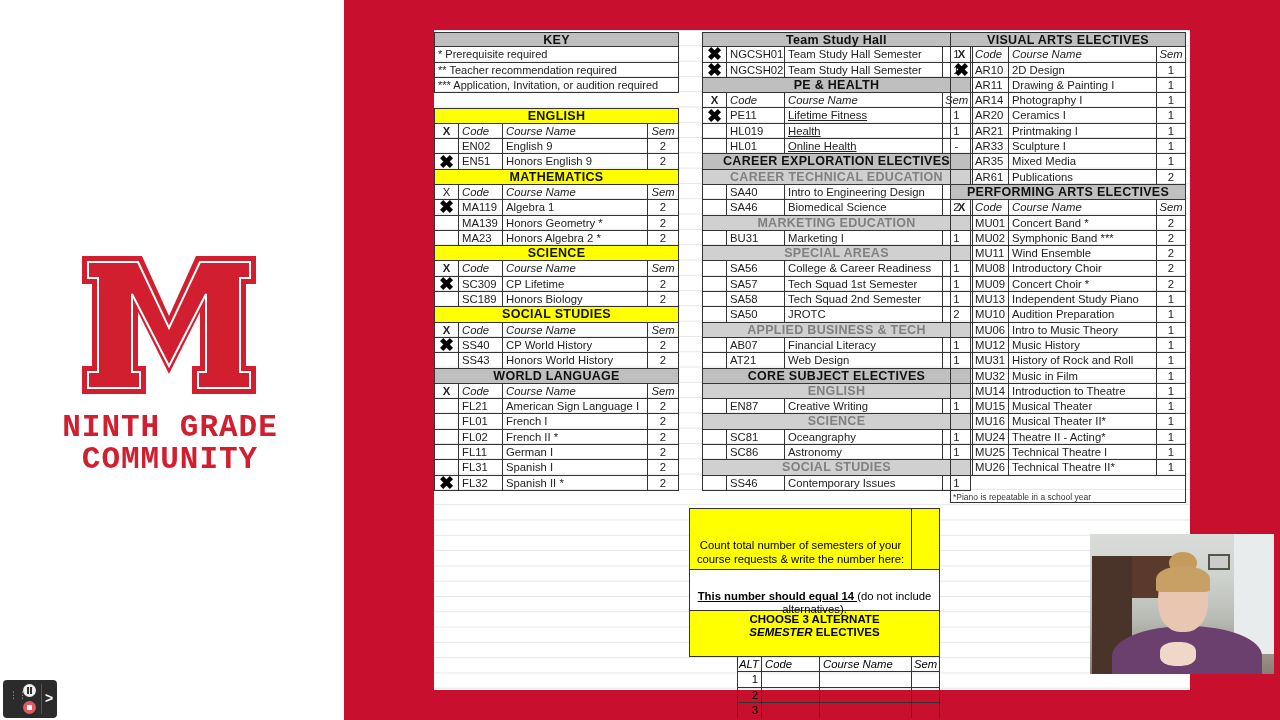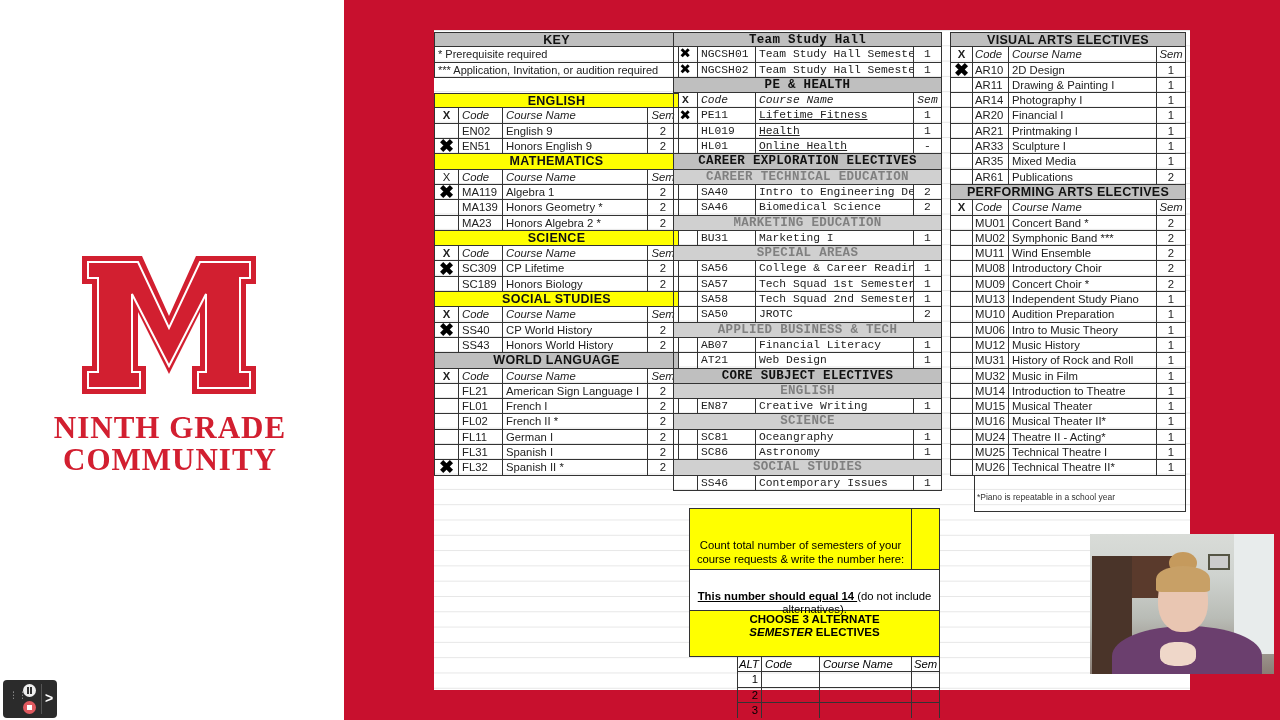--- a/index.html
+++ b/index.html
@@ -3,34 +3,34 @@
 <meta charset="utf-8">
 <style>
   * { box-sizing: border-box; margin: 0; padding: 0; }
   html, body { width: 1280px; height: 720px; overflow: hidden; background: #fff; }
   body { position: relative; font-family: "Liberation Sans", sans-serif; }
 
   
   .left-panel { position: absolute; left: 0; top: 0; width: 344px; height: 720px; background: #ffffff; }
   .logo-m { position: absolute; left: 80px; top: 254px; width: 178px; height: 142px; }
   .logo-text { position: absolute; left: 20px; top: 412px; width: 300px; text-align: center;
-    color: #d21f30; font-family: Liberation Serif, serif; font-weight: bold; font-size: 31px; line-height: 32px;
+    color: #d21f30; font-family: Liberation Mono, monospace; font-weight: bold; font-size: 31px; line-height: 32px;
     letter-spacing: 1px; }
 
   
   .stage { position: absolute; left: 344px; top: 0; width: 936px; height: 720px; background: #c8102e; }
 
   
   .sheet { position: absolute; left: 434px; top: 30px; width: 756px; height: 660px; background: #fff;
     background-image:
       linear-gradient(#e6e6e6 1px, transparent 1px);
     background-size: 100% 15.3px; }
   .col { position: absolute; top: 2px; font-size: 11.3px; color: #222; border-radius: 28px; }
   .col1 { left: 0; width: 245px; }
-  .col2 { left: 239px; width: 269px; font-family: Liberation Mono, monospace; }
+  .col2 { left: 268px; width: 269px; }
   .col3 { left: 516px; width: 236px; }
 
   .row { height: 15.3px; display: flex; align-items: stretch; border-left: 1px solid #333; border-right: 1px solid #333; border-bottom: 1px solid #333; line-height: 14px; white-space: nowrap; overflow: hidden; }
   .hdr { height: 15.3px; text-align: center; font-weight: bold; font-size: 12.5px; line-height: 15px; border: 1px solid #333; border-top: none; letter-spacing: 0.3px; }
   .hdr.first { border-top: 1px solid #333; }
   .hdr.gray { background: #bfbfbf; color: #111; }
   .hdr.yellow { background: #ffff00; color: #111; }
   .hdr.sub { background: #d0d0d0; color: #808080; }
   .key-row { height: 15.3px; border-left: 1px solid #333; border-right: 1px solid #333; border-bottom: 1px solid #333; padding-left: 3px; line-height: 14px; font-size: 11px; }
   .blank { height: 15.3px; }
@@ -57,21 +57,21 @@
   .cb-note { background: #fff; border: 1px solid #333; border-top: none; text-align: center; font-size: 11.3px; line-height: 13px; padding: 20px 2px; height: 30px; }
   .cb-note b { text-decoration: underline; }
   .cb-alt { background: #ffff00; border: 1px solid #333; border-top: none; text-align: center; font-weight: bold; font-size: 11.5px; line-height: 13px; height: 46px; padding-top: 2px; }
   .alt-row { height: 15.3px; display: flex; border-left: 1px solid #333; border-right: 1px solid #333; font-size: 11.3px; line-height: 14px; margin-left: 48px; }
   .alt-row .a-n { width: 24px; text-align: right; padding-right: 3px; border-right: 1px solid #333; }
   .alt-row .a-code { width: 58px; border-right: 1px solid #333; padding-left: 3px; }
   .alt-row .a-name { flex: 1; border-right: 1px solid #333; padding-left: 3px; }
   .alt-row .a-sem { width: 27px; text-align: center; }
   .alt-row.line { border-bottom: 1px solid #333; }
 
-  .footnote { height: 36px; border: 1px solid #333; border-top: none; font-size: 8.5px; line-height: 10px; padding: 16px 0 0 2px; color: #333; margin-left: 24px; }
+  .footnote { height: 27px; border: 1px solid #333; border-top: none; font-size: 8.5px; line-height: 10px; padding: 16px 0 0 2px; color: #333; }
 
   
   .rec { position: absolute; left: 3px; top: 680px; width: 54px; height: 38px; background: #2b2b2b; border-radius: 4px; }
   .rec .grip { position: absolute; left: 6px; top: 13px; width: 8px; height: 12px; color: #aaa; font-size: 9px; line-height: 4px; }
   .rec .pause { position: absolute; left: 20px; top: 4px; width: 13px; height: 13px; border-radius: 50%; background: #eee; }
   .rec .pause::before, .rec .pause::after { content: ""; position: absolute; top: 3px; width: 2px; height: 7px; background: #333; }
   .rec .pause::before { left: 4px; } .rec .pause::after { left: 7px; }
   .rec .stop { position: absolute; left: 20px; top: 21px; width: 13px; height: 13px; border-radius: 50%; background: #e05a60; }
   .rec .stop::after { content: ""; position: absolute; left: 4px; top: 4px; width: 5px; height: 5px; background: #fff; }
   .rec .sep { position: absolute; left: 38px; top: 4px; width: 1px; height: 30px; background: #555; }
@@ -111,20 +111,21 @@
   </div>
 </div>
 
 <div class="stage"></div>
 
 <div class="sheet">
 
   <div class="col col1">
     <div class="hdr gray first">KEY</div>
     <div class="key-row">* Prerequisite required</div>
+    <div class="key-row">** Teacher recommendation required</div>
     <div class="key-row">*** Application, Invitation, or audition required</div>
     <div class="blank"></div>
 
     <div class="hdr yellow first">ENGLISH</div>
     <div class="row">
         <div class="c-x">X</div>
         <div class="c-code italic">Code</div>
         <div class="c-name italic">Course Name</div>
         <div class="c-sem italic">Sem</div>
       </div>
@@ -459,21 +460,21 @@
       </div>
     <div class="row">
         <div class="c-x"></div>
         <div class="c-code">AR14</div>
         <div class="c-name">Photography I</div>
         <div class="c-sem">1</div>
       </div>
     <div class="row">
         <div class="c-x"></div>
         <div class="c-code">AR20</div>
-        <div class="c-name">Financial I</div>
+        <div class="c-name">Ceramics I</div>
         <div class="c-sem">1</div>
       </div>
     <div class="row">
         <div class="c-x"></div>
         <div class="c-code">AR21</div>
         <div class="c-name">Printmaking I</div>
         <div class="c-sem">1</div>
       </div>
     <div class="row">
         <div class="c-x"></div>

